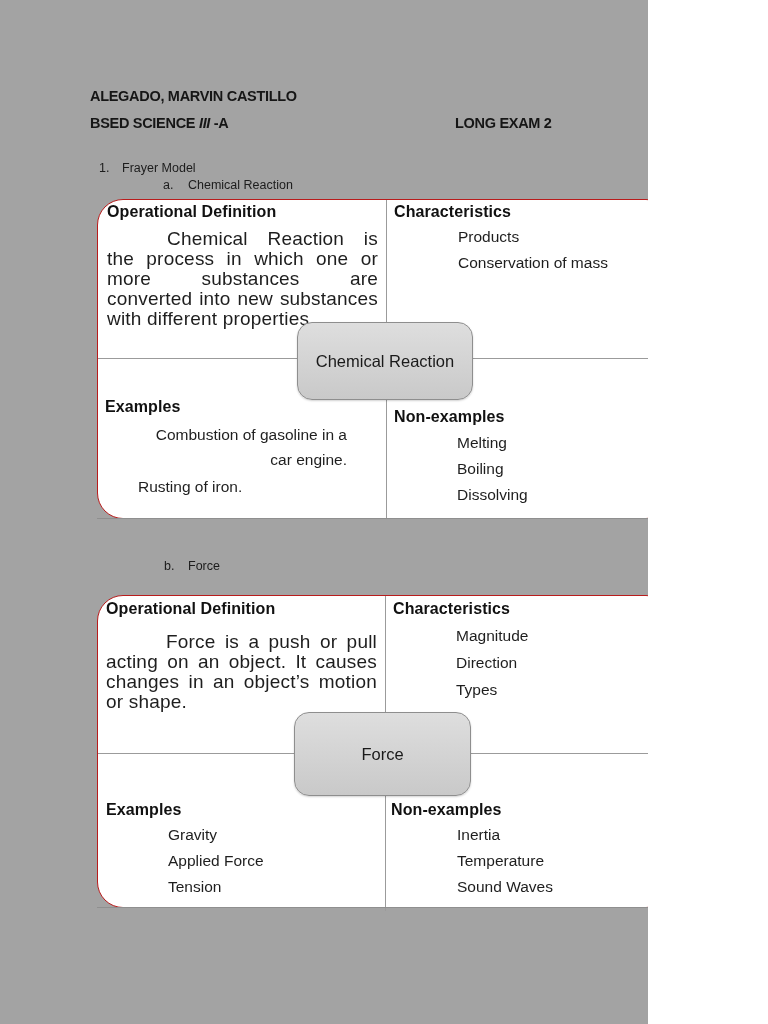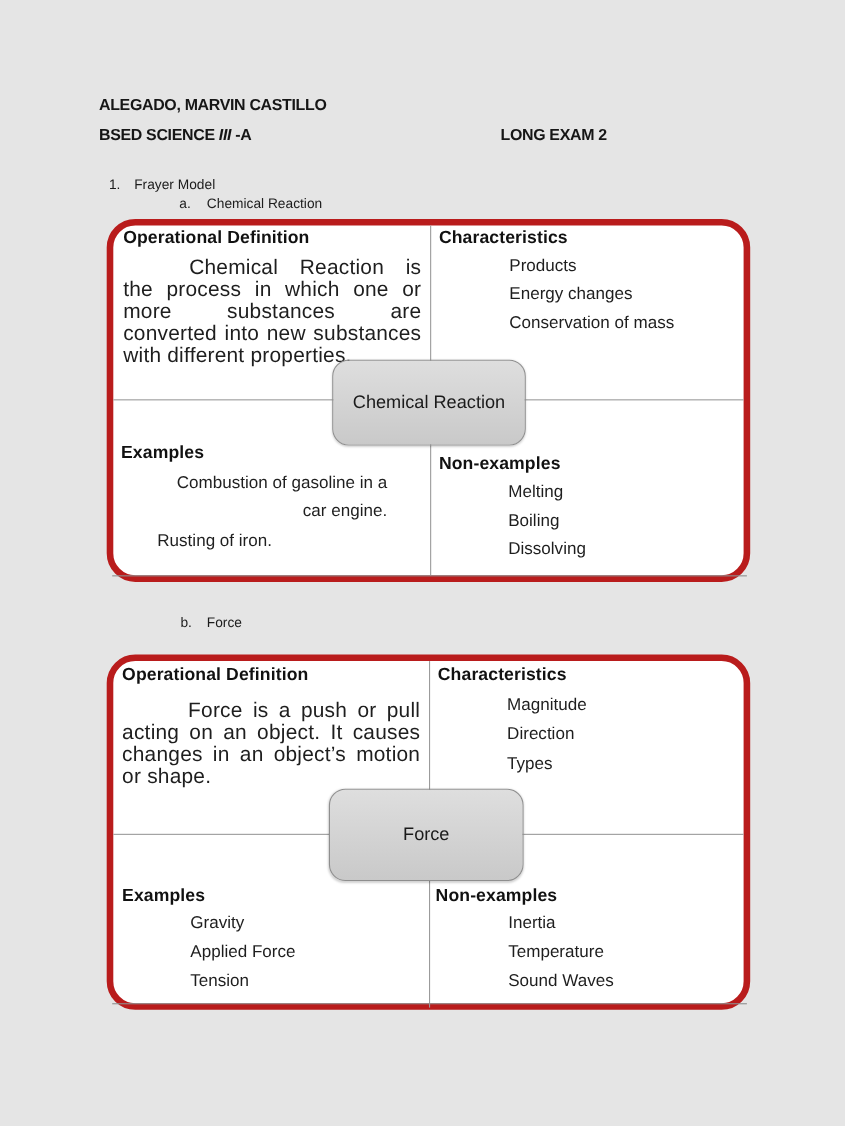--- a/index.html
+++ b/index.html
@@ -1,36 +1,36 @@
 <!DOCTYPE html>
 <html><head>
 <meta charset="utf-8">
 <style>
   html,body{margin:0;padding:0;background:#ffffff;}
   .page{
-    position:relative;width:768px;height:1024px;background:#e5e5e5;
+    position:relative;width:648px;height:1024px;background:#a3a3a3;
     font-family:"Liberation Sans",sans-serif;color:#1f1f1f;overflow:hidden;
   }
   
   .hdr{position:absolute;font-weight:700;font-size:14.5px;letter-spacing:-0.3px;color:#161616;white-space:nowrap;}
   .hdr-name{left:90px;top:88px;}
   .hdr-course{left:467px;top:88px;}
   .hdr-section{left:90px;top:115px;}
   .hdr-exam{left:455px;top:115px;}
   .it{font-style:italic;}
   
   .outline{position:absolute;font-size:12.5px;color:#1c1c1c;white-space:nowrap;}
   .o1n{left:99px;top:161px;}
   .o1l{left:122px;top:161px;}
   .oan{left:163px;top:178px;}
   .oal{left:188px;top:178px;}
   .obn{left:164px;top:559px;}
   .obl{left:188px;top:559px;}
   
-  .frayer{position:absolute;border:6px solid #b91c1c;border-radius:26px;background:#ffffff;}
+  .frayer{position:absolute;border:1px solid #b91c1c;border-radius:26px;background:#ffffff;}
   .f1{left:97px;top:199px;width:573px;height:318px;}
   .f2{left:97px;top:595px;width:573px;height:311px;}
   .vdiv{position:absolute;top:0;bottom:0;width:1px;background:#9b9b9b;}
   .f1 .vdiv{left:288px;}
   .f2 .vdiv{left:287px;bottom:-4px;}
   .hdiv{position:absolute;left:0;right:0;height:1px;background:#9b9b9b;}
   .f1 .hdiv{top:158px;}
   .f2 .hdiv{top:157px;}
   .bline{position:absolute;left:-1px;right:-3px;bottom:-1px;height:1px;background:#8f8f8f;}
   .center-box{
@@ -88,21 +88,20 @@
 
     <div class="quad f1-def">
       <div class="qh">Operational Definition</div>
       <p class="qp">Chemical Reaction is the process in which one or more substances are converted into new substances with different properties.</p>
     </div>
 
     <div class="quad f1-char">
       <div class="qh">Characteristics</div>
       <div class="qlist">
         <div>Products</div>
-        <div>Energy changes</div>
         <div>Conservation of mass</div>
       </div>
     </div>
 
     <div class="quad f1-ex">
       <div class="qh">Examples</div>
       <div class="ex0">Combustion of gasoline in a car engine.</div>
       <div class="exi">Rusting of iron.</div>
     </div>
 

